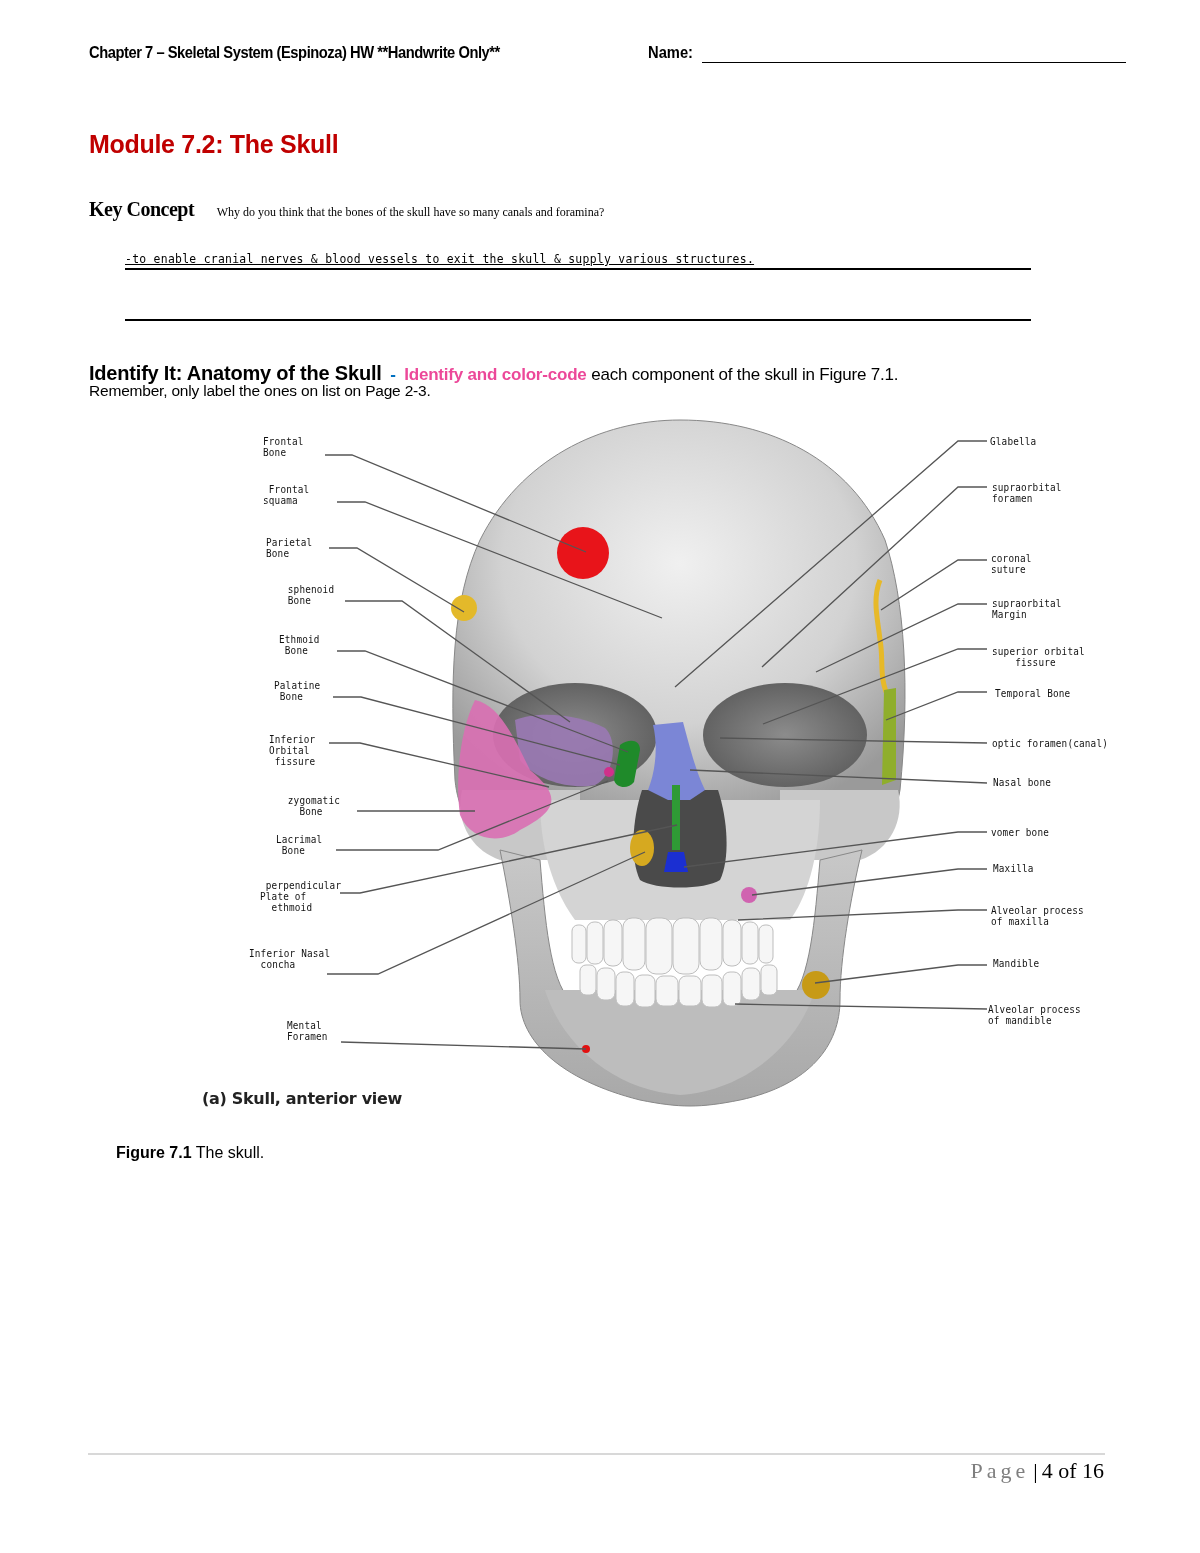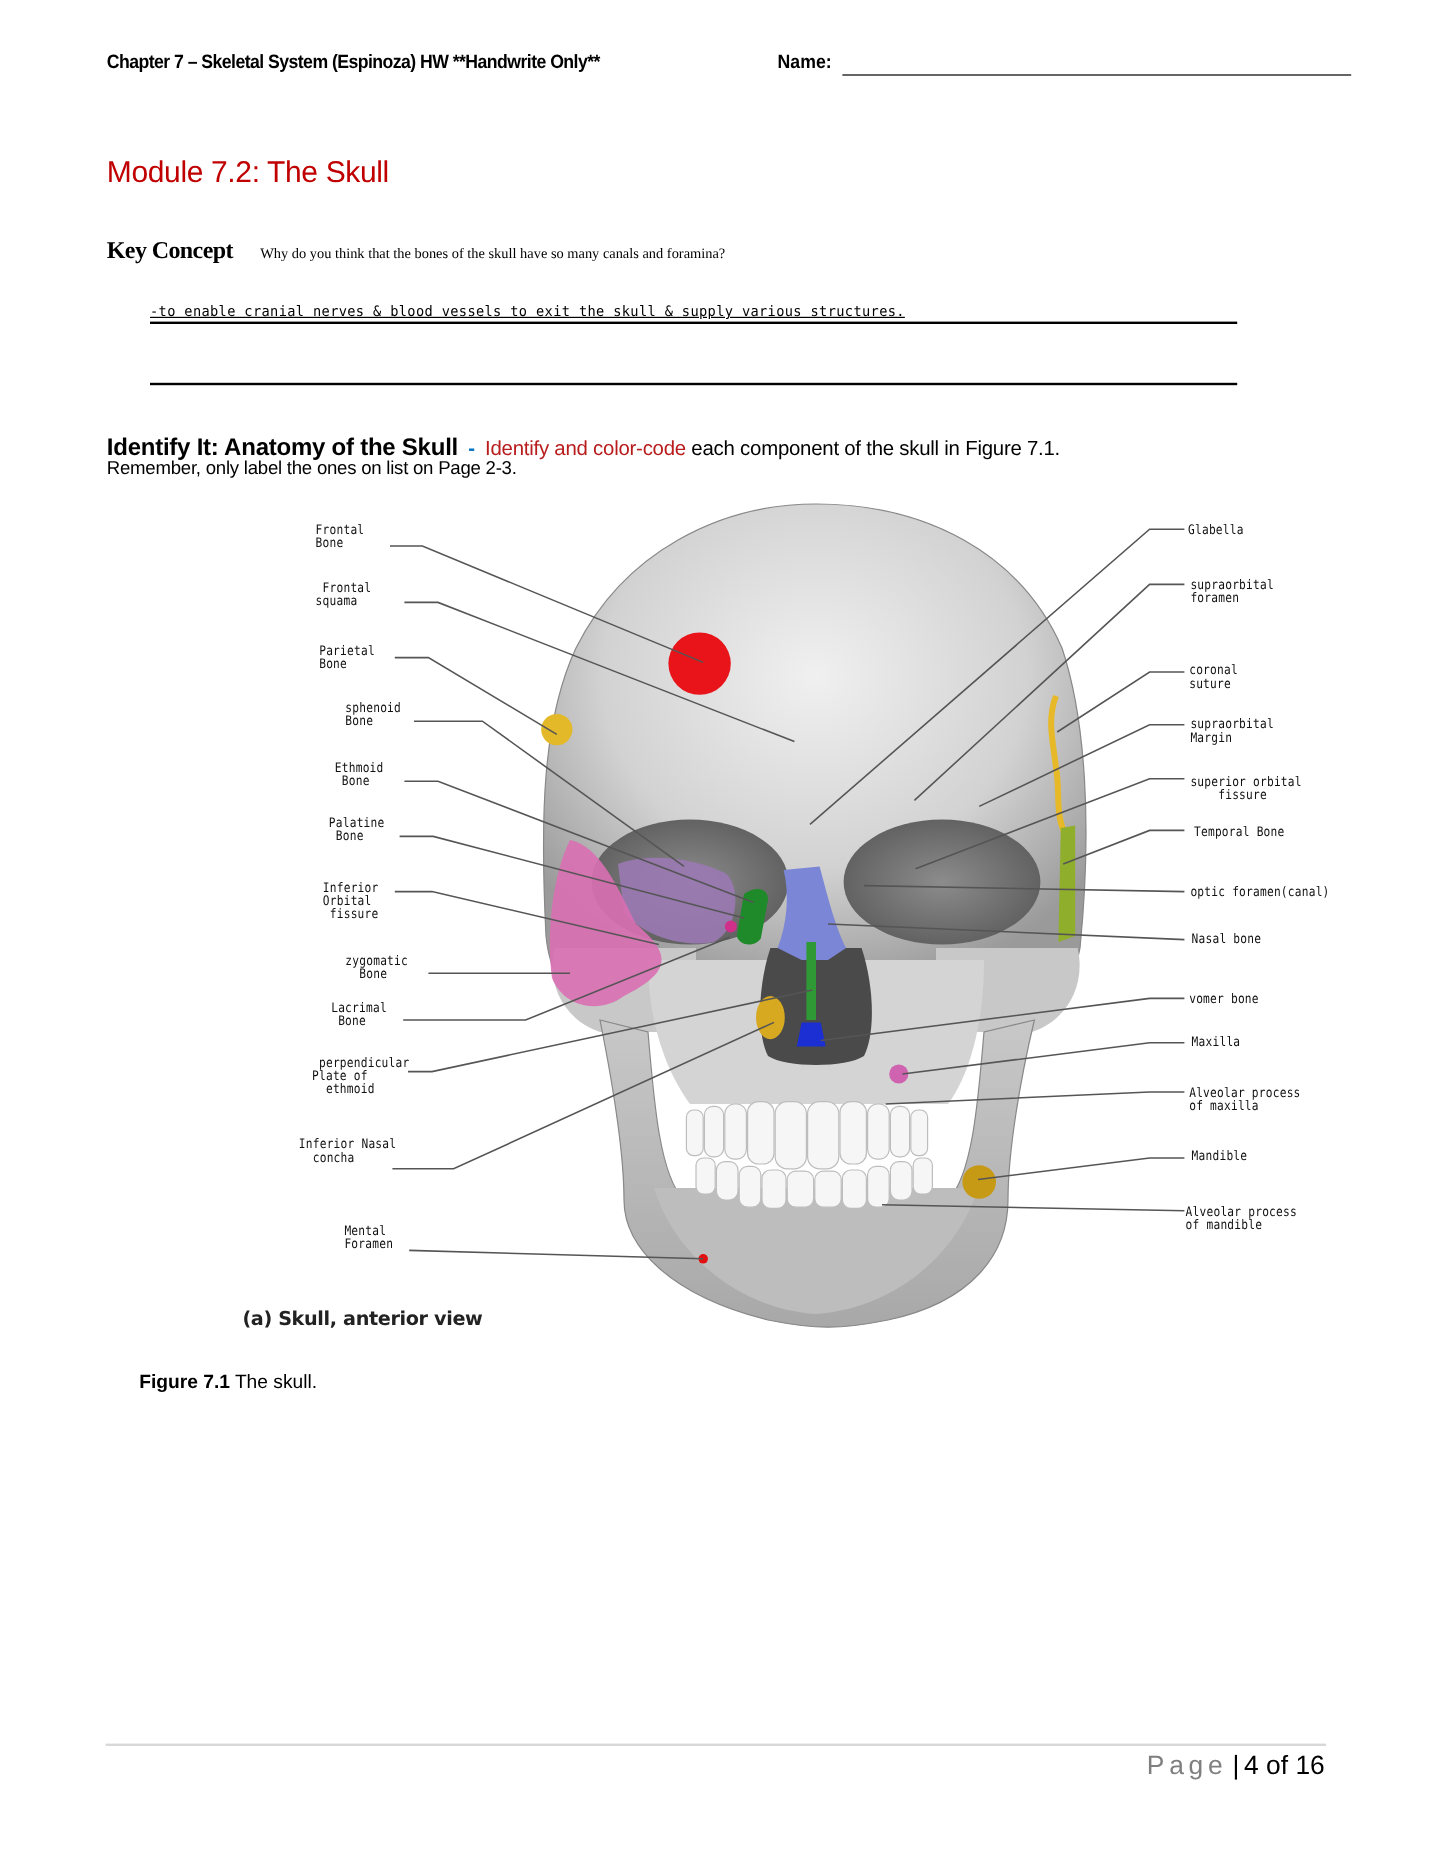--- a/index.html
+++ b/index.html
@@ -1,39 +1,39 @@
 <!DOCTYPE html>
 <html><head>
 <meta charset="utf-8">
 <style>
   html, body { margin:0; padding:0; background:#ffffff; }
   body { width:1200px; height:1553px; position:relative; overflow:hidden; font-family:"Liberation Sans", sans-serif; color:#000; }
   .header { position:absolute; left:89px; top:44px; font-size:16px; font-weight:bold; font-family:"Liberation Sans", sans-serif; letter-spacing:-0.5px; transform:scaleX(0.92); transform-origin:left top; white-space:nowrap; }
   .name-label { position:absolute; left:648px; top:44px; font-size:16px; font-weight:bold; transform:scaleX(0.92); transform-origin:left top; }
   .name-line { position:absolute; left:702px; top:62px; width:424px; border-bottom:1.5px solid #000; }
-  .module-title { position:absolute; left:89px; top:130px; font-size:25px; font-weight:normal; color:#c00000; letter-spacing:-0.3px; }
+  .module-title { position:absolute; left:89px; top:130px; font-size:25px; font-weight:bold; color:#c00000; letter-spacing:-0.3px; }
   .key-concept { position:absolute; left:89px; top:198px; font-size:17px; white-space:nowrap; }
   .kc-label { font-family:Liberation Serif, serif; font-weight:bold; font-size:20px; letter-spacing:-0.5px; }
   .kc-question { font-family:"Liberation Serif", serif; font-size:12px; margin-left:18px; }
   .answer-line1 { position:absolute; left:125px; top:268px; width:906px; border-bottom:2px solid #000; }
   .answer-text { position:absolute; left:125px; top:252px; font-family:"DejaVu Sans Mono", monospace; font-size:12px; letter-spacing:0.3px; transform:scaleX(0.95); transform-origin:left top; white-space:nowrap; text-decoration:underline; }
   .answer-line2 { position:absolute; left:125px; top:319px; width:906px; border-bottom:2px solid #000; }
   .identify { position:absolute; left:89px; top:362px; font-size:17px; white-space:nowrap; letter-spacing:-0.2px; }
   .identify-title { font-weight:bold; font-size:20px; }
   .identify-dash { font-weight:bold; color:#0070c0; margin:0 4px; }
-  .identify-blue { color:#b91c1c; font-weight:normal; }
+  .identify-blue { color:#ec4899; font-weight:bold; }
   .remember { position:absolute; left:89px; top:382px; font-size:15.5px; letter-spacing:-0.2px; }
   .figure-wrap { position:absolute; left:0; top:0; width:1200px; height:1553px; pointer-events:none; }
   .figure-wrap svg { position:absolute; left:0; top:0; }
   .label { position:absolute; font-family:"DejaVu Sans Mono", monospace; font-size:11px; line-height:11px; letter-spacing:0.2px; transform:scaleX(0.85); transform-origin:left top; white-space:pre; color:#111; }
   .caption-a { position:absolute; left:202px; top:1089px; font-size:16px; font-weight:bold; color:#222; font-family:"DejaVu Sans", sans-serif; letter-spacing:-0.3px; }
   .figure-caption { position:absolute; left:89px; top:1144px; font-size:16px; }
   .figure-caption b { font-weight:bold;margin-left:27px; }
   .footer-line { position:absolute; left:88px; top:1453px; width:1017px; border-bottom:2px solid #d8d8d8; }
-  .footer { position:absolute; right:96px; top:1458px; font-family:Liberation Sans, sans-serif; font-size:22px; white-space:nowrap; }
+  .footer { position:absolute; right:96px; top:1458px; font-family:Liberation Serif, serif; font-size:22px; white-space:nowrap; }
   .footer .pg { color:#7f7f7f; letter-spacing:4px; }
   .footer .sep { color:#000; margin:0 4px; }
 </style>
 </head>
 <body>
 
 <div class="header">Chapter 7 – Skeletal System (Espinoza) HW **Handwrite Only**</div>
 <div class="name-label">Name:</div>
 <div class="name-line"></div>
 

